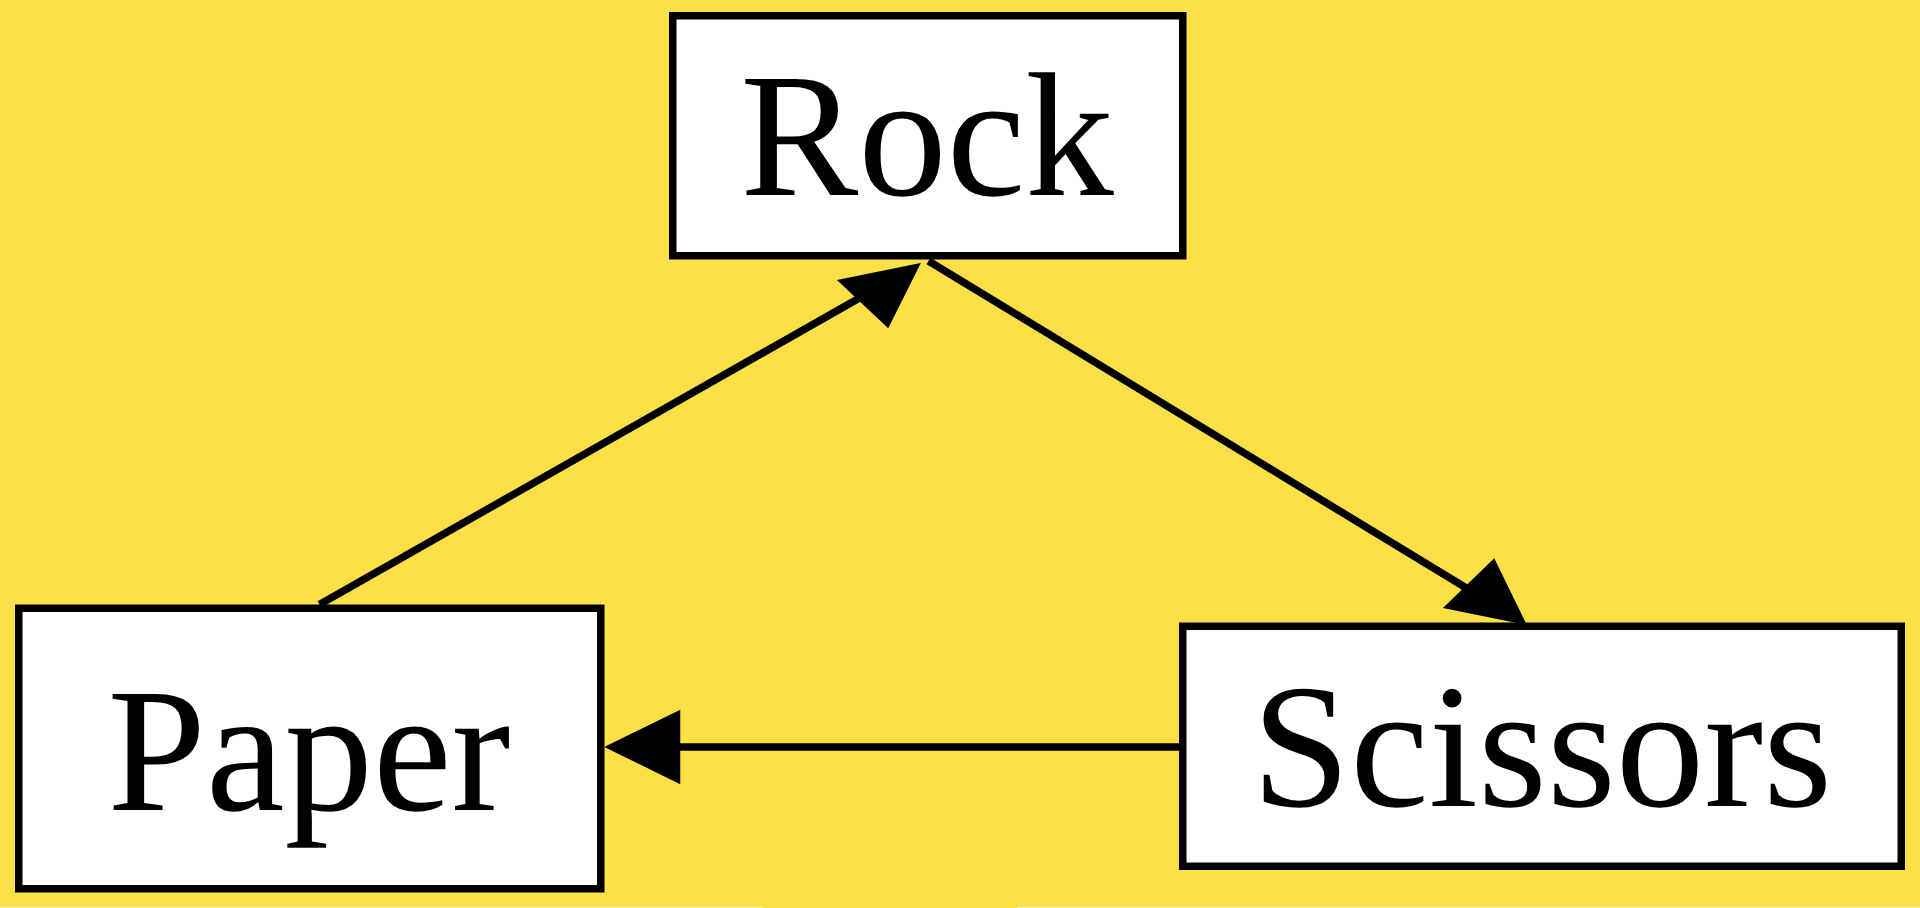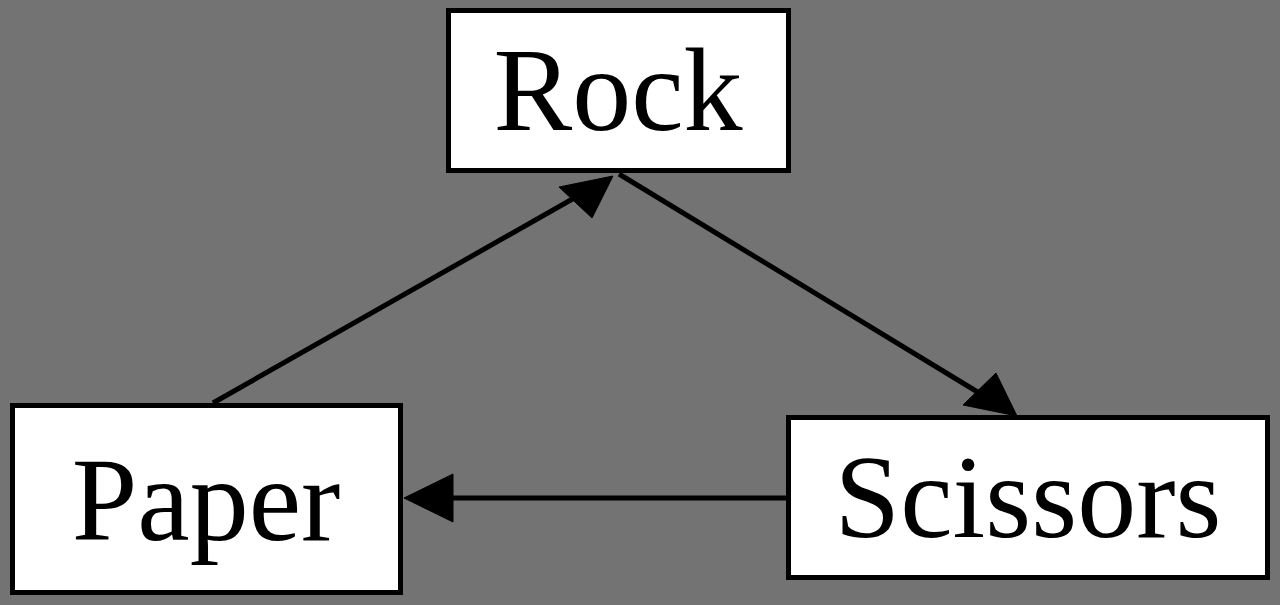--- a/index.html
+++ b/index.html
@@ -49,21 +49,21 @@
   .edge-head {
     fill: #000000;
     stroke: #000000;
     stroke-width: 1;
     stroke-linejoin: miter;
   }
 </style>
 </head>
 <body>
 
-<div id="canvas" style="background: #737373;">
+<div id="canvas" style="background: #fde047;">
 
   <svg id="graph-svg" viewBox="0 0 1280 605" xmlns="http://www.w3.org/2000/svg">
 
     <g>
       <line class="edge-line" x1="213" y1="403" x2="590" y2="189" stroke-width="5" stroke="#000000"></line>
       <polygon class="edge-head" points="613,176 559,187 592,218" fill="#000000" stroke="#000000"></polygon>
     </g>
 
     <g>
       <line class="edge-line" x1="619" y1="174" x2="994" y2="402" stroke-width="5" stroke="#000000"></line>

